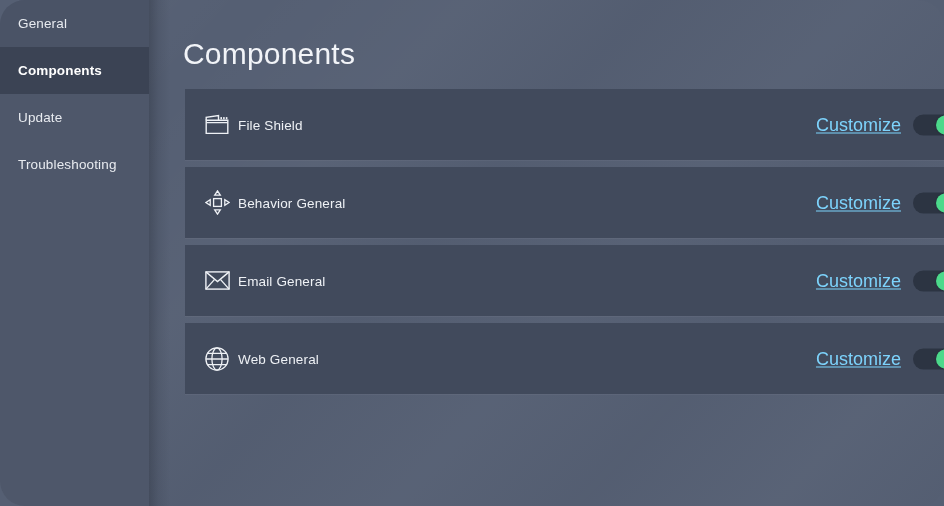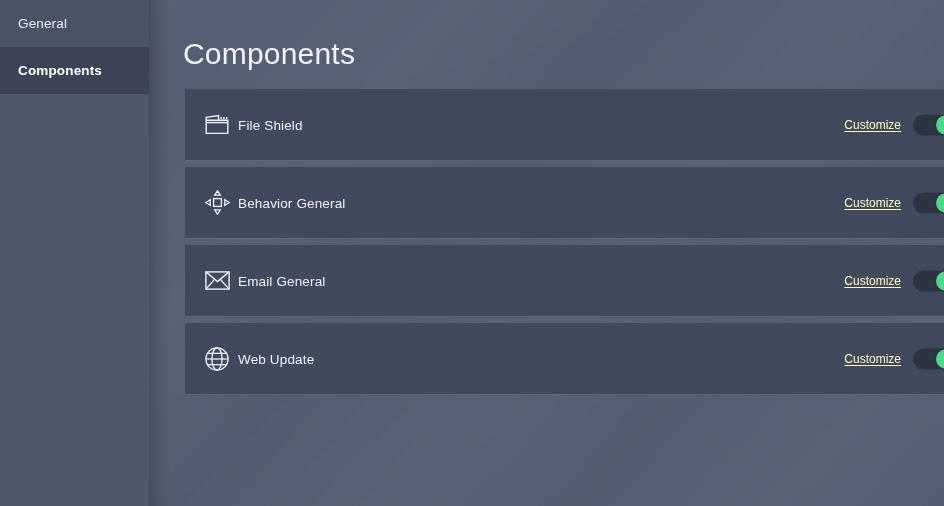--- a/index.html
+++ b/index.html
@@ -24,20 +24,21 @@
       linear-gradient(133deg,
         rgba(255,255,255,0.030) 0%,
         rgba(255,255,255,0.000) 18%,
         rgba(255,255,255,0.022) 33%,
         rgba(0,0,0,0.020) 46%,
         rgba(255,255,255,0.018) 61%,
         rgba(0,0,0,0.015) 74%,
         rgba(255,255,255,0.025) 88%,
         rgba(0,0,0,0.010) 100%),
       #555f73;
+    border-radius: 25px;
   }
 
   
   #sidebar {
     position: absolute;
     left: 0;
     top: 0;
     width: 149px;
     height: 506px;
     background: #4e576a;
@@ -145,22 +146,22 @@
     font-size: 13.5px;
     color: #eef1f5;
     letter-spacing: 0.15px;
   }
 
   .card-customize {
     position: absolute;
     right: 112px;
     top: 50%;
     transform: translateY(-50%);
-    font-size: 12px;
-    color: #fef9c3;
+    font-size: 18px;
+    color: #7dd3fc;
     text-decoration: underline;
     text-underline-offset: 2px;
     cursor: pointer;
     white-space: nowrap;
   }
 
   .toggle {
     position: absolute;
     right: 55px;
     top: 50%;
@@ -187,20 +188,26 @@
 
 <div id="app">
 
   <nav id="sidebar">
     <div class="nav-item hovered" style="top:0px;">
       <span>General</span>
     </div>
     <div class="nav-item selected" style="top:47px;">
       <span>Components</span>
     </div>
+    <div class="nav-item" style="top:94px;">
+      <span>Update</span>
+    </div>
+    <div class="nav-item" style="top:141px;">
+      <span>Troubleshooting</span>
+    </div>
   </nav>
   <div id="sidebar-edge"></div>
 
   <main id="main">
 
     <h1 id="page-title">Components</h1>
 
     <div id="cards">
 
       <div class="card">
@@ -257,21 +264,21 @@
       <div class="card">
         <span class="card-icon">
           <svg width="24" height="24" viewBox="0 0 24 24" fill="none" stroke="#eef1f5" stroke-width="1.3">
             <circle cx="12" cy="12" r="11.1"></circle>
             <ellipse cx="12" cy="12" rx="5.1" ry="11.1"></ellipse>
             <path d="M0.9 12 L23.1 12"></path>
             <path d="M2.4 6.3 L21.6 6.3"></path>
             <path d="M2.4 17.7 L21.6 17.7"></path>
           </svg>
         </span>
-        <span class="card-label">Web Update</span>
+        <span class="card-label">Web General</span>
         <span class="card-customize">Customize</span>
         <span class="toggle">
           <span class="knob"></span>
         </span>
       </div>
 
     </div>
   </main>
 </div>
 

